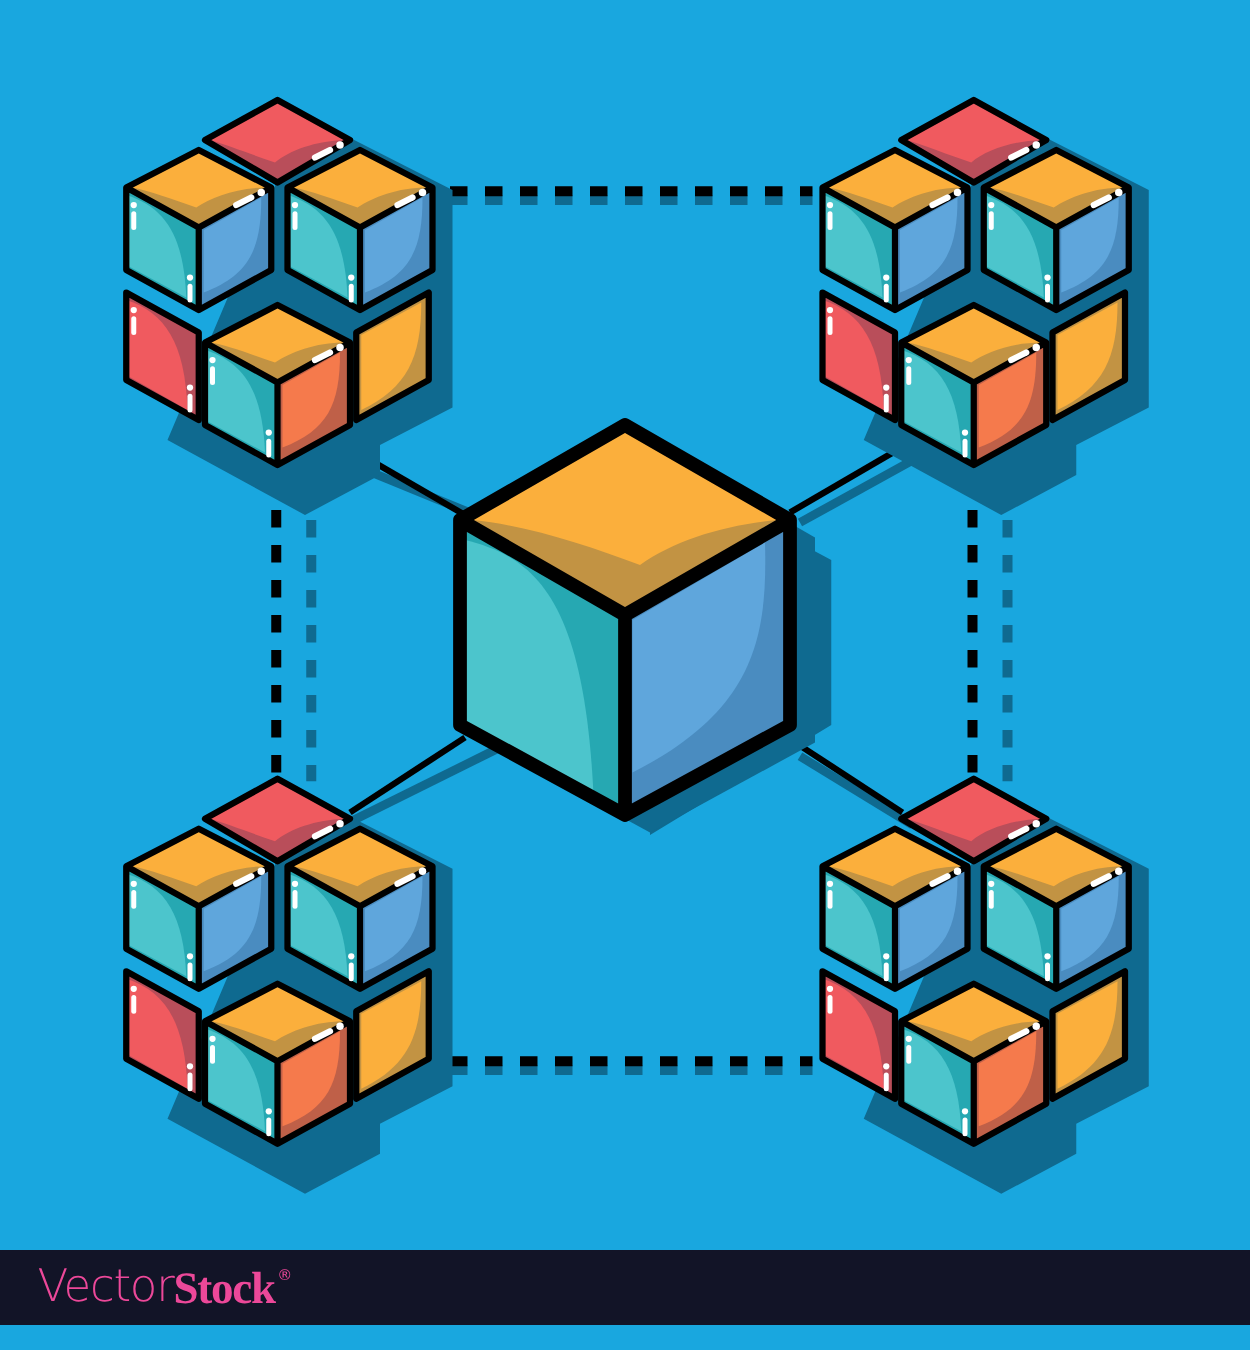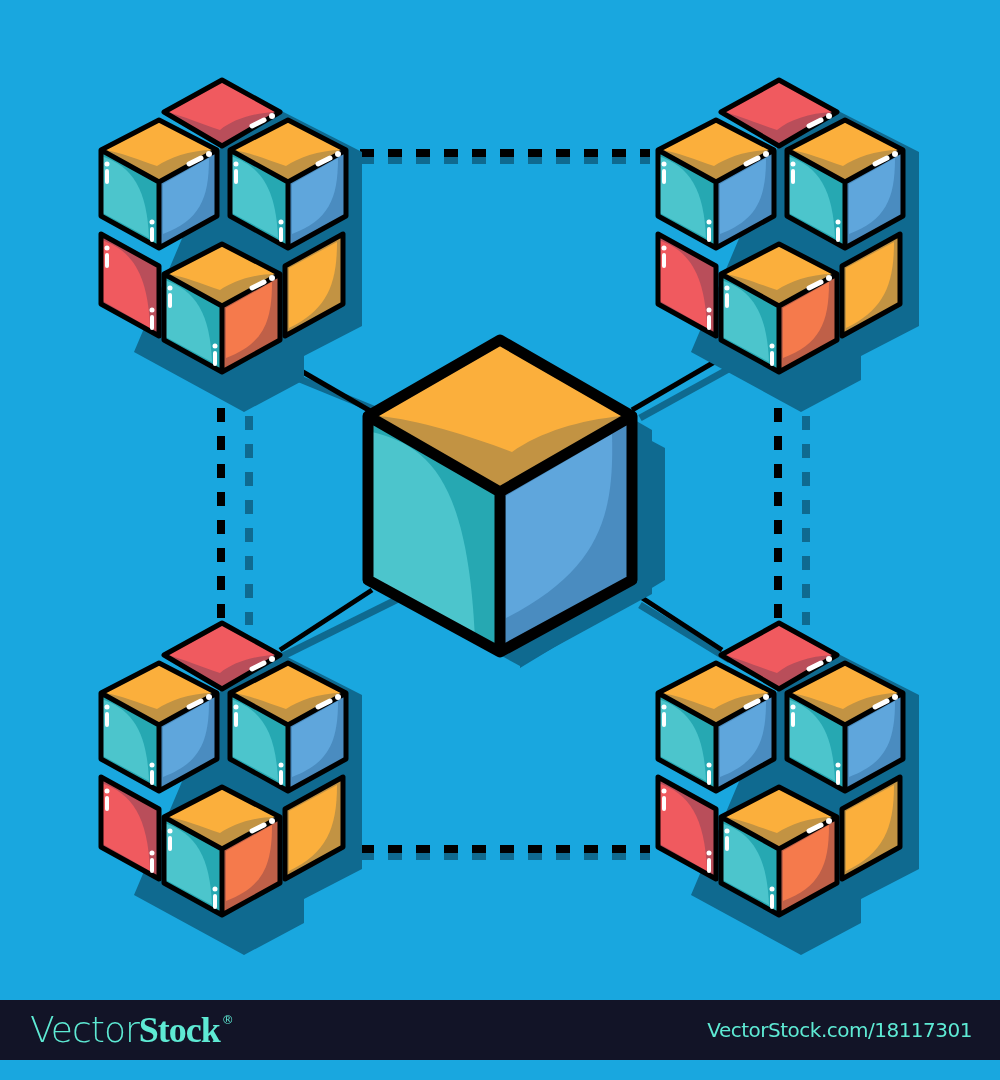--- a/index.html
+++ b/index.html
@@ -1,18 +1,18 @@
 <!DOCTYPE html>
 <html><head>
 <meta charset="utf-8">
 <style>
   html,body{margin:0;padding:0;}
   body{width:1000px;height:1080px;background:#19a7df;overflow:hidden;position:relative;font-family:"DejaVu Sans",sans-serif;}
   #art{position:absolute;left:0;top:0;width:1000px;height:1000px;}
-  #footer{position:absolute;left:0;top:1000px;width:1000px;height:60px;background:#121427;color:#5eead4;display:flex;align-items:center;justify-content:space-between;box-sizing:border-box;padding:0 28px 0 30px;}
+  #footer{position:absolute;left:0;top:1000px;width:1000px;height:60px;background:#121427;color:#ec4899;display:flex;align-items:center;justify-content:space-between;box-sizing:border-box;padding:0 28px 0 30px;}
   .brand{font-size:36px;letter-spacing:-1px;line-height:1;display:flex;align-items:flex-start;}
   .brand .light{font-weight:300;font-family:"DejaVu Sans",sans-serif;}
   .brand .bold{font-weight:bold;font-family:Liberation Serif, serif;}
   .brand .reg{font-size:12px;margin-left:2px;margin-top:2px;}
   .url{font-size:20px;letter-spacing:-0.5px;font-family:"DejaVu Sans",sans-serif;}
 </style>
 </head>
 <body>
 
 <svg id="art" viewBox="0 0 1000 1000" xmlns="http://www.w3.org/2000/svg">
@@ -134,14 +134,13 @@
     <path d="M500,340 L632,416 L632,580 L500,652 L368,580 L368,416 Z M368,416 L500,492 L632,416 M500,492 L500,652" fill="none" stroke="#000" stroke-width="11" stroke-linejoin="round"></path>
   </g>
 </svg>
 
 <div id="footer">
   <div class="brand">
     <span class="light">Vector</span>
       <span class="bold">Stock</span>
       <span class="reg">®</span>
   </div>
-  <div class="url">VectorStock.com/18117301</div>
 </div>
 
 </body></html>

